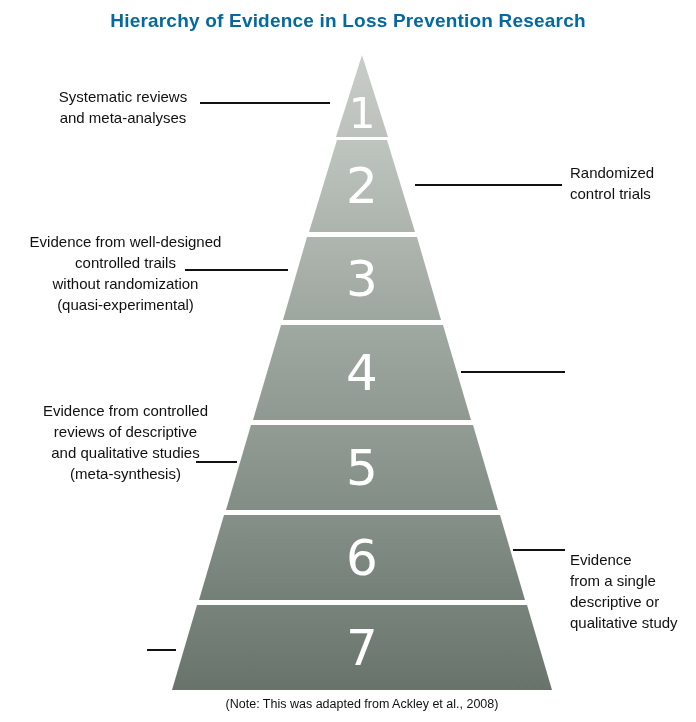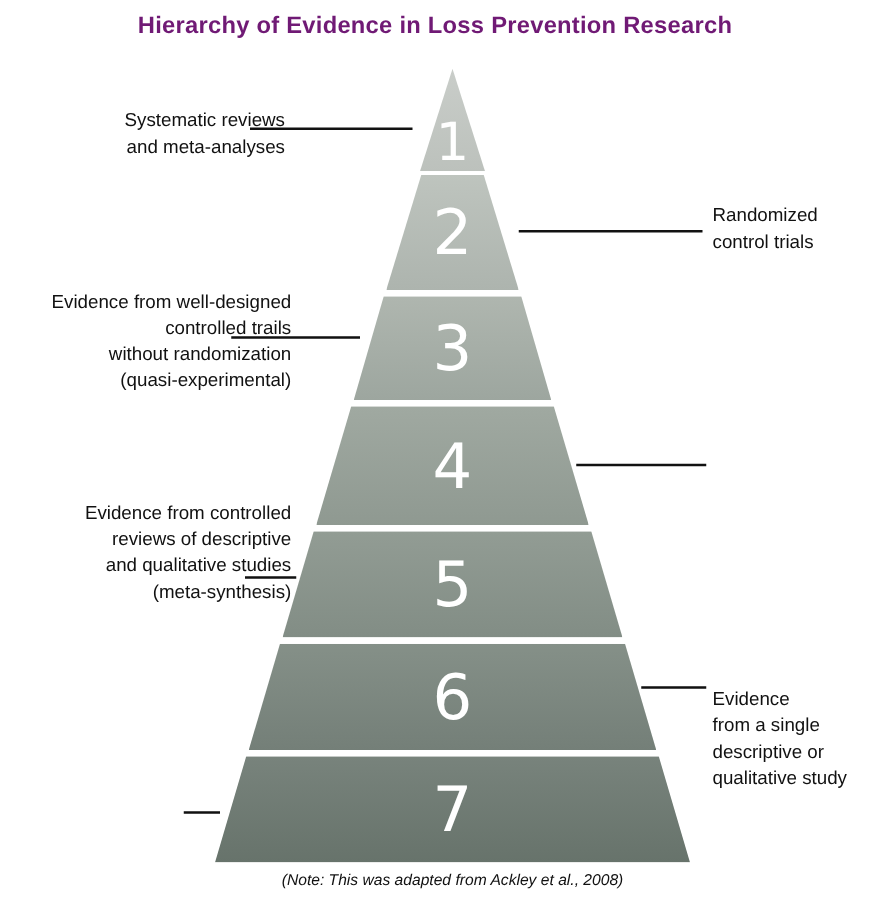--- a/index.html
+++ b/index.html
@@ -10,21 +10,21 @@
     background: #ffffff;
     font-family: "Liberation Sans", sans-serif;
     overflow: hidden;
   }
   .title {
     position: absolute;
     left: 0; right: 0; top: 10px;
     text-align: center;
     font-size: 19px;
     font-weight: bold;
-    color: #701a75;
+    color: #0369a1;
     letter-spacing: 0.2px;
   }
   
   .seg {
     position: absolute;
     display: flex;
     align-items: center;
     justify-content: center;
     color: #ffffff;
     font-family: "DejaVu Sans", sans-serif;
@@ -51,21 +51,21 @@
           clip-path: polygon(25px 0, 355px 0, 380px 100%, 0 100%); }
 
   
   .label {
     position: absolute;
     font-size: 15px;
     line-height: 21px;
     color: #111111;
     white-space: pre-line;
   }
-  .label.left  { text-align: right; }
+  .label.left  { text-align: center; }
   .label.right { text-align: left; }
   #lab1 { left: 18px;  top: 86px;  width: 210px; }
   #lab2 { left: 570px; top: 162px; width: 120px; }
   #lab3 { left: 18px;  top: 231px; width: 215px; }
   #lab4 { left: 570px; top: 318px; width: 122px; }
   #lab5 { left: 18px;  top: 400px; width: 215px; }
   #lab6 { left: 570px; top: 515px; width: 122px; margin-top: 34px; }
   #lab7 { left: 18px;  top: 598px; width: 210px; }
 
   
@@ -81,21 +81,20 @@
   #con5 { left: 196px; top: 461px; width: 41px; }
   #con6 { left: 513px; top: 549px; width: 52px; }
   #con7 { left: 147px; top: 649px; width: 29px; }
 
   .note {
     position: absolute;
     left: 152px; top: 697px; width: 420px;
     text-align: center;
     font-size: 12.5px;
     color: #111111;
-    font-style: italic;
   }
 </style>
 </head>
 <body>
 
 <div class="canvas">
 
   <div class="title">Hierarchy of Evidence in Loss Prevention Research</div>
 
   <div class="seg" id="seg1" style="background: linear-gradient(rgb(201, 205, 201), rgb(188, 193, 188));">

